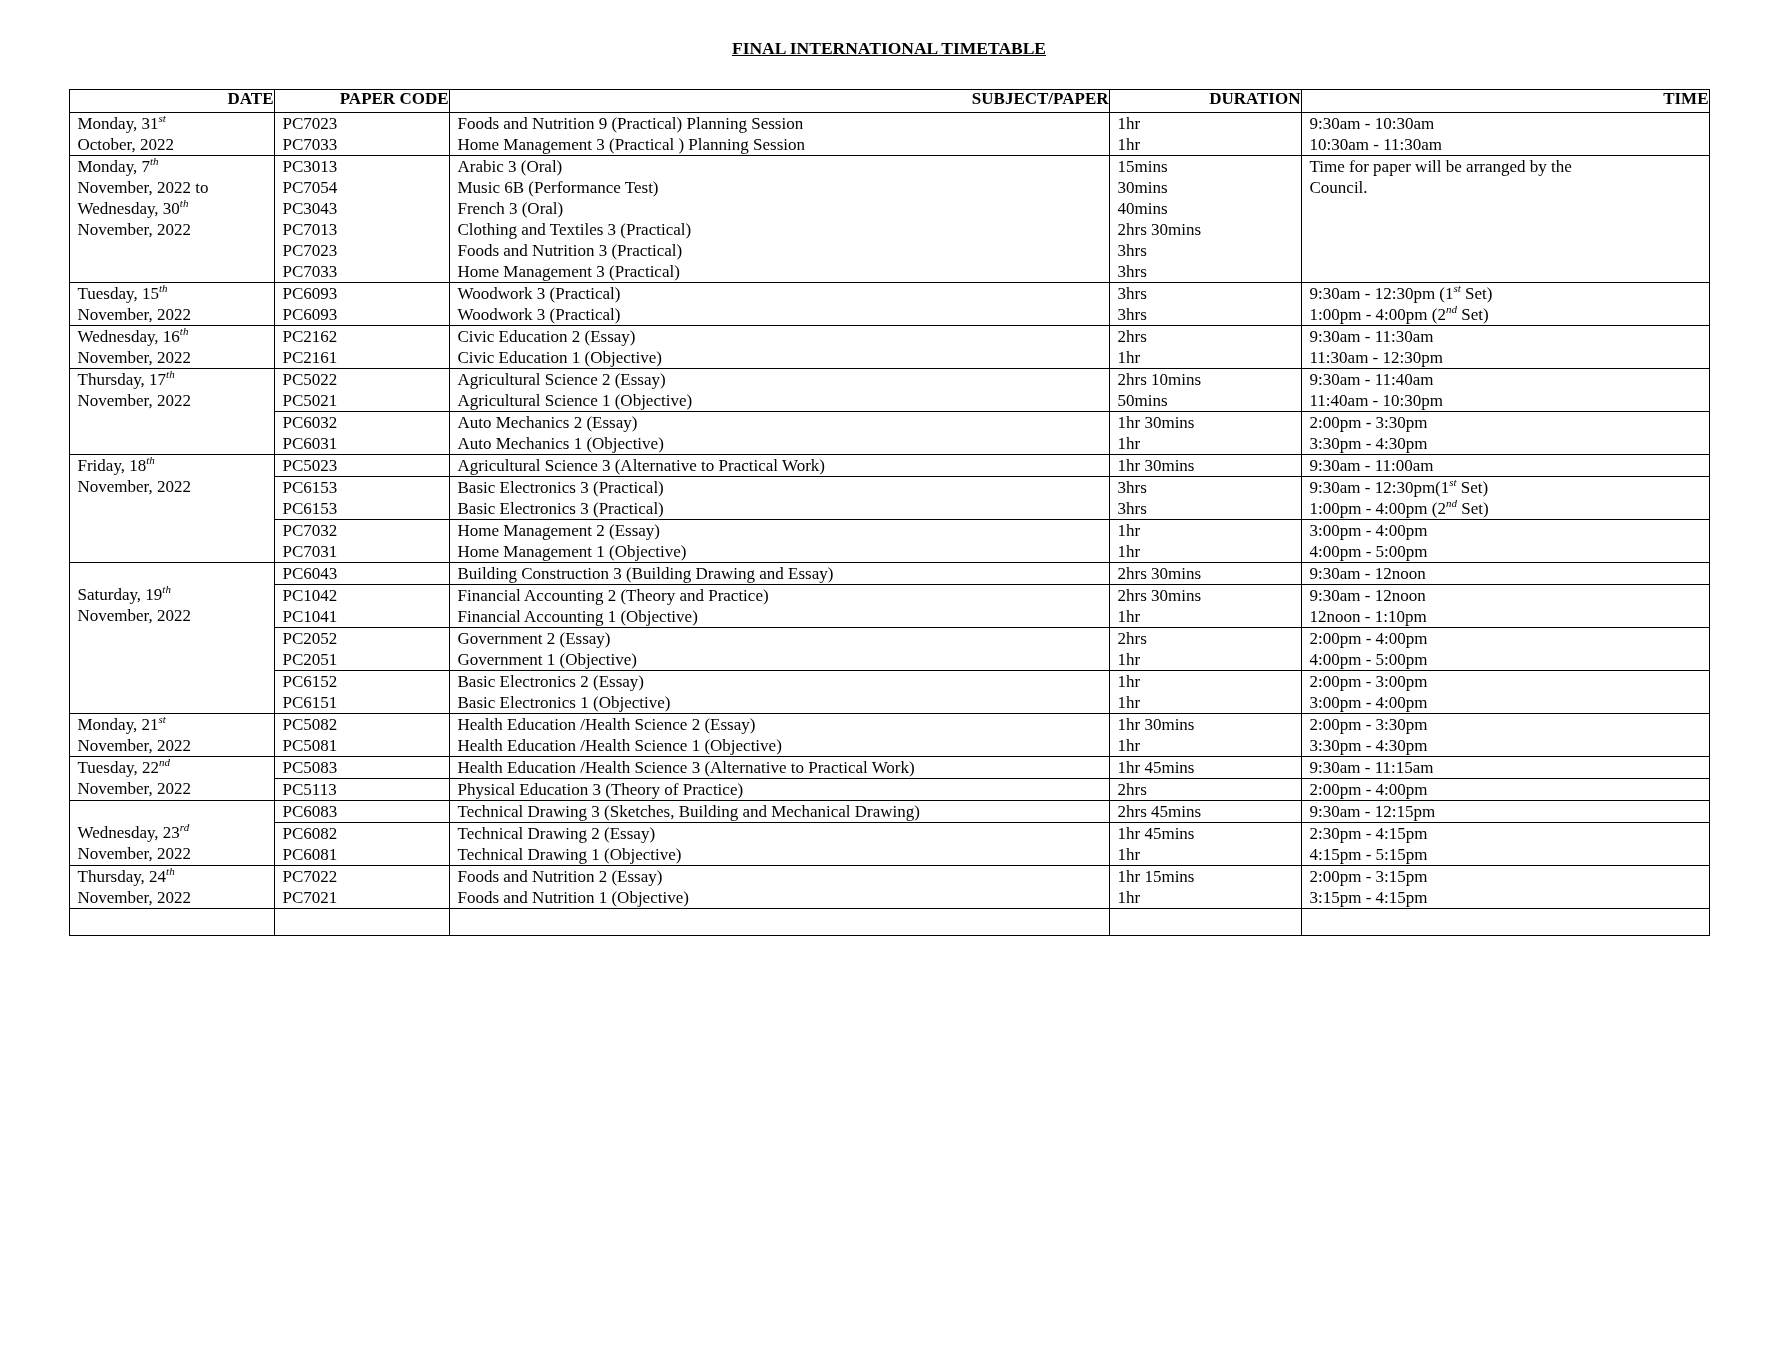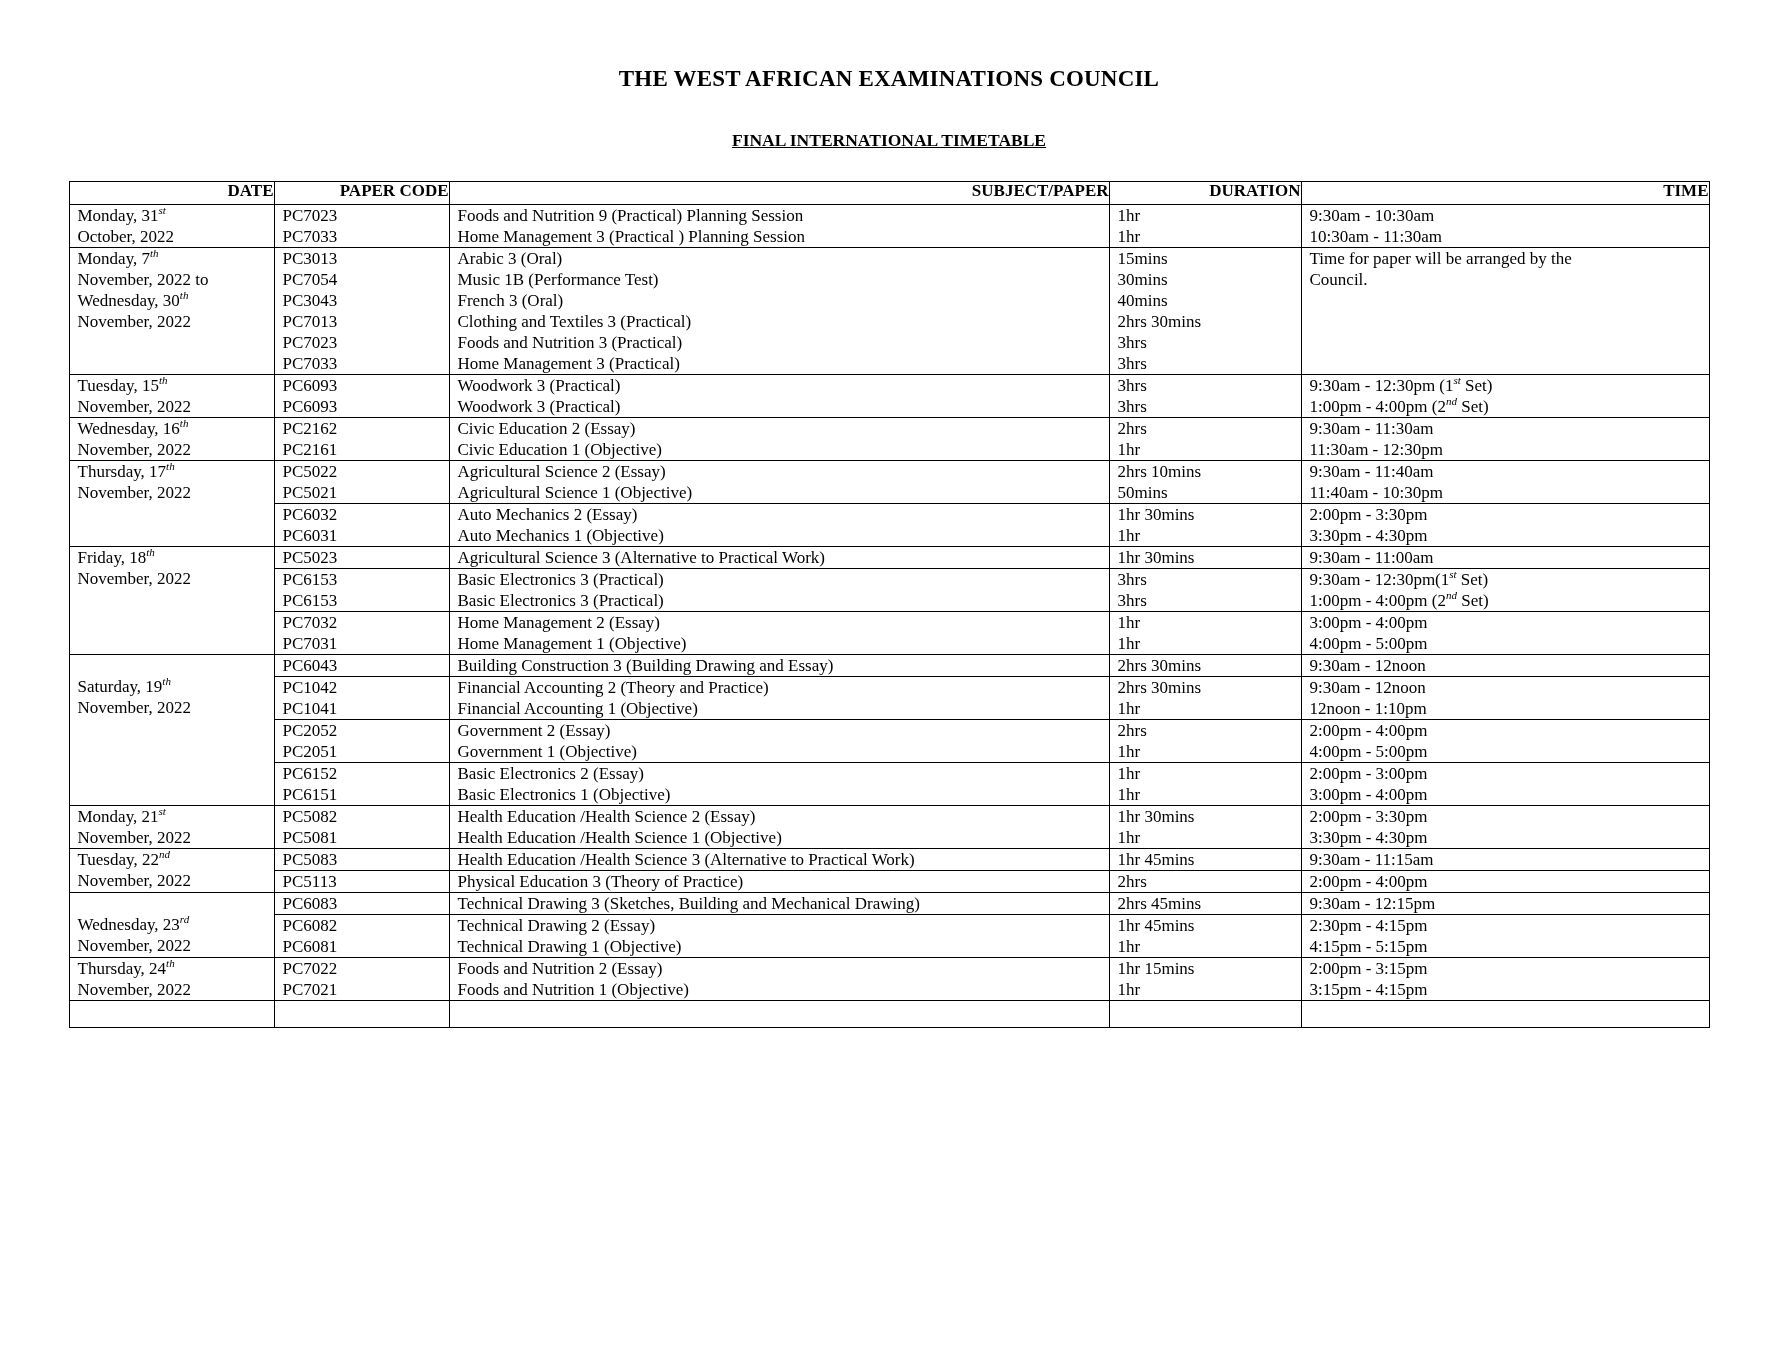--- a/index.html
+++ b/index.html
@@ -79,21 +79,20 @@
   }
   .date-cell > div { padding: 2px 6px 2px 8px; }
   sup { font-size: 11px; vertical-align: super; line-height: 0; font-style: italic; }
   .tall-empty { height: 26px; }
 </style>
 </head>
 <body>
 
 <div class="page">
 
-  <div class="title-main">THE WEST AFRICAN EXAMINATIONS COUNCIL</div>
 
   <div class="title-sub-wrap">
     <span class="title-sub2">FINAL INTERNATIONAL TIMETABLE</span>
   </div>
 
   <table class="timetable">
     <colgroup>
       <col class="col-date">
         <col class="col-code">
         <col class="col-subj">
@@ -142,21 +141,21 @@
           <td class="cell-lines">
             <div>PC3013</div>
             <div>PC7054</div>
             <div>PC3043</div>
             <div>PC7013</div>
             <div>PC7023</div>
             <div>PC7033</div>
           </td>
           <td class="cell-lines">
             <div>Arabic 3 (Oral)</div>
-            <div>Music 1B (Performance Test)</div>
+            <div>Music 6B (Performance Test)</div>
             <div>French 3 (Oral)</div>
             <div>Clothing and Textiles 3 (Practical)</div>
             <div>Foods and Nutrition 3 (Practical)</div>
             <div>Home Management 3 (Practical)</div>
           </td>
           <td class="cell-lines">
             <div>15mins</div>
             <div>30mins</div>
             <div>40mins</div>
             <div>2hrs 30mins</div>

